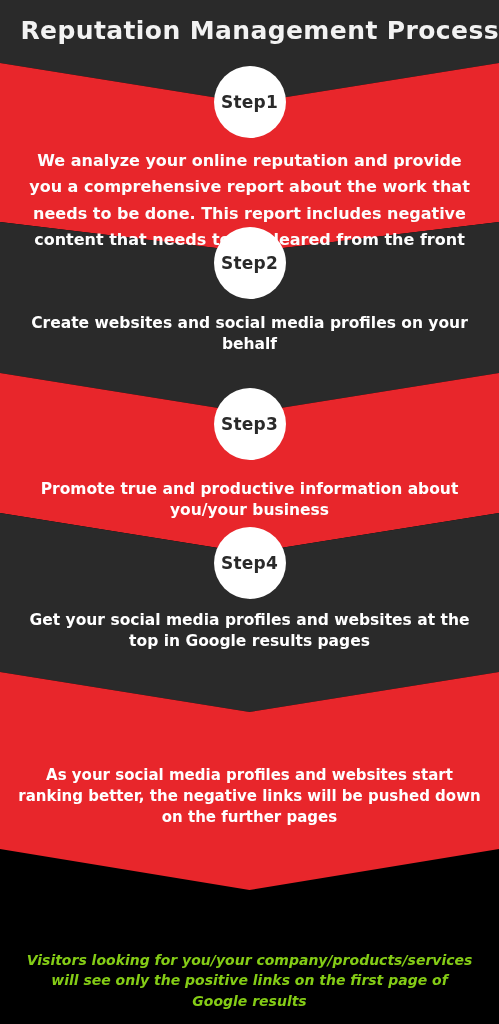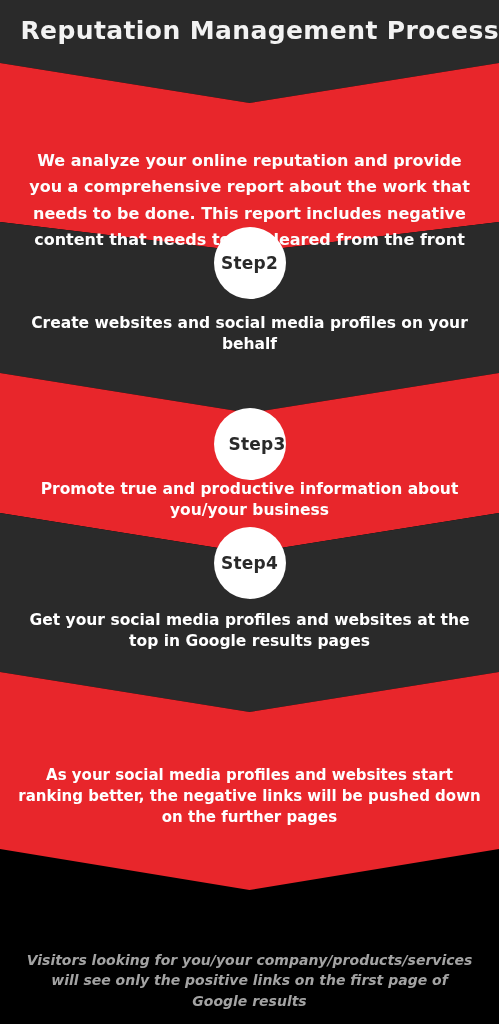--- a/index.html
+++ b/index.html
@@ -101,21 +101,21 @@
     line-height: 1.4;
     padding: 0 18px;
   }
 
   
   .footer-text {
     position: absolute;
     left: 0;
     width: 499px;
     text-align: center;
-    color: #a3a3a3;
+    color: #84cc16;
     font-size: 14px;
     font-weight: bold;
     font-style: italic;
     line-height: 1.45;
     padding: 0 26px;
     box-sizing: border-box;
     z-index: 4;
   }
 </style>
 </head>
@@ -135,28 +135,31 @@
 
     <polygon points="0,373 249.5,413 499,373 499,513 249.5,553 0,513" fill="#E8262B"></polygon>
 
     <polygon points="0,513 249.5,553 499,513 499,672 249.5,712 0,672" fill="#2A2A2A"></polygon>
 
     <polygon points="0,672 249.5,712 499,672 499,849 249.5,890 0,849" fill="#E8262B"></polygon>
   </svg>
 
   <div class="title">Reputation Management Process</div>
 
+  <div class="circle" style="top:66px;">
+    <span>Step1</span>
+  </div>
   <div class="copy light" style="top:148px;">We analyze your online reputation and provide you a comprehensive report about the work that needs to be done. This report includes negative content that needs to be cleared from the front SERPs</div>
 
   <div class="circle" style="top:227px;">
     <span>Step2</span>
   </div>
   <div class="copy bold" style="top:313px;">Create websites and social media profiles on your behalf</div>
 
-  <div class="circle" style="top:408px;justify-content:flex-end;">
+  <div class="circle" style="top:388px;">
     <span>Step3</span>
   </div>
   <div class="copy bold" style="top:479px;">Promote true and productive information about you/your business</div>
 
   <div class="circle" style="top:527px;">
     <span>Step4</span>
   </div>
   <div class="copy bold" style="top:610px;">Get your social media profiles and websites at the top in Google results pages</div>
 
   <div class="copy bold-wide" style="top:765px;">As your social media profiles and websites start ranking better, the negative links will be pushed down on the further pages</div>

